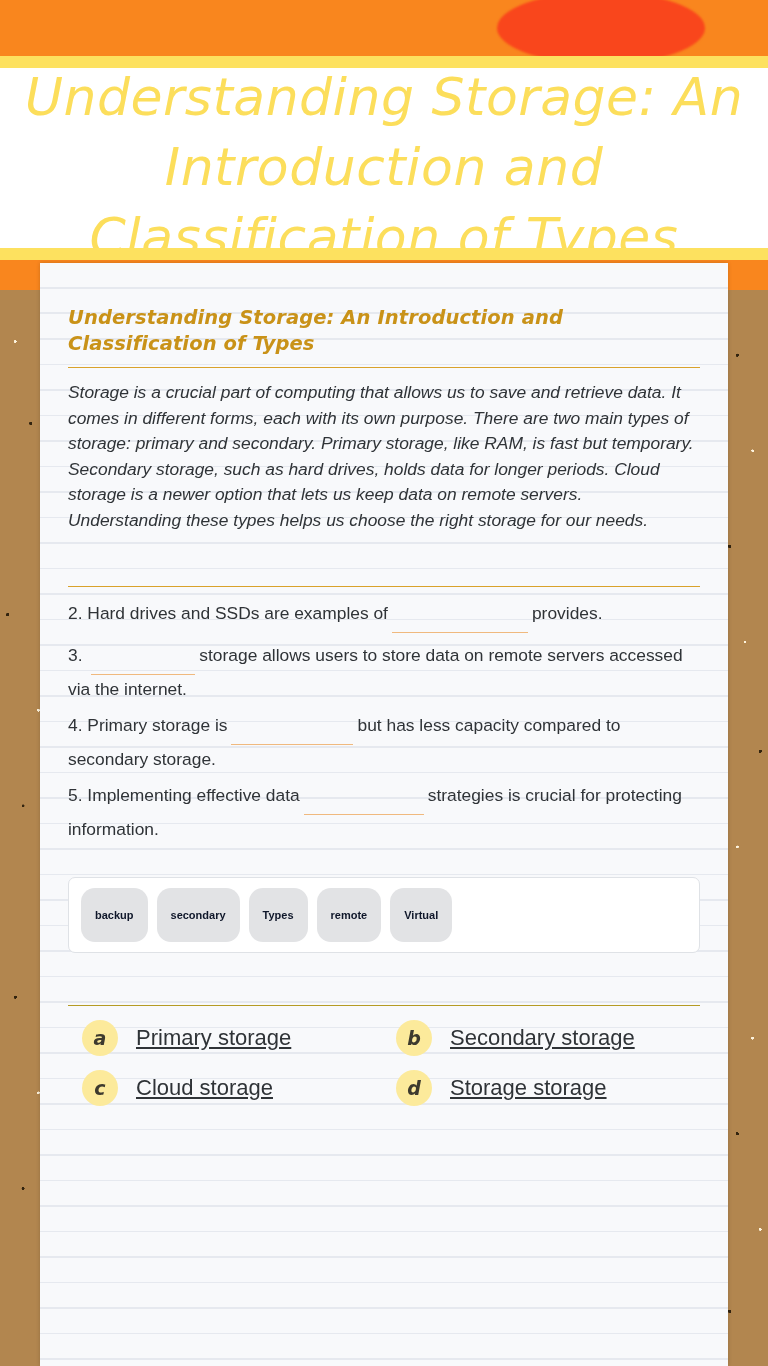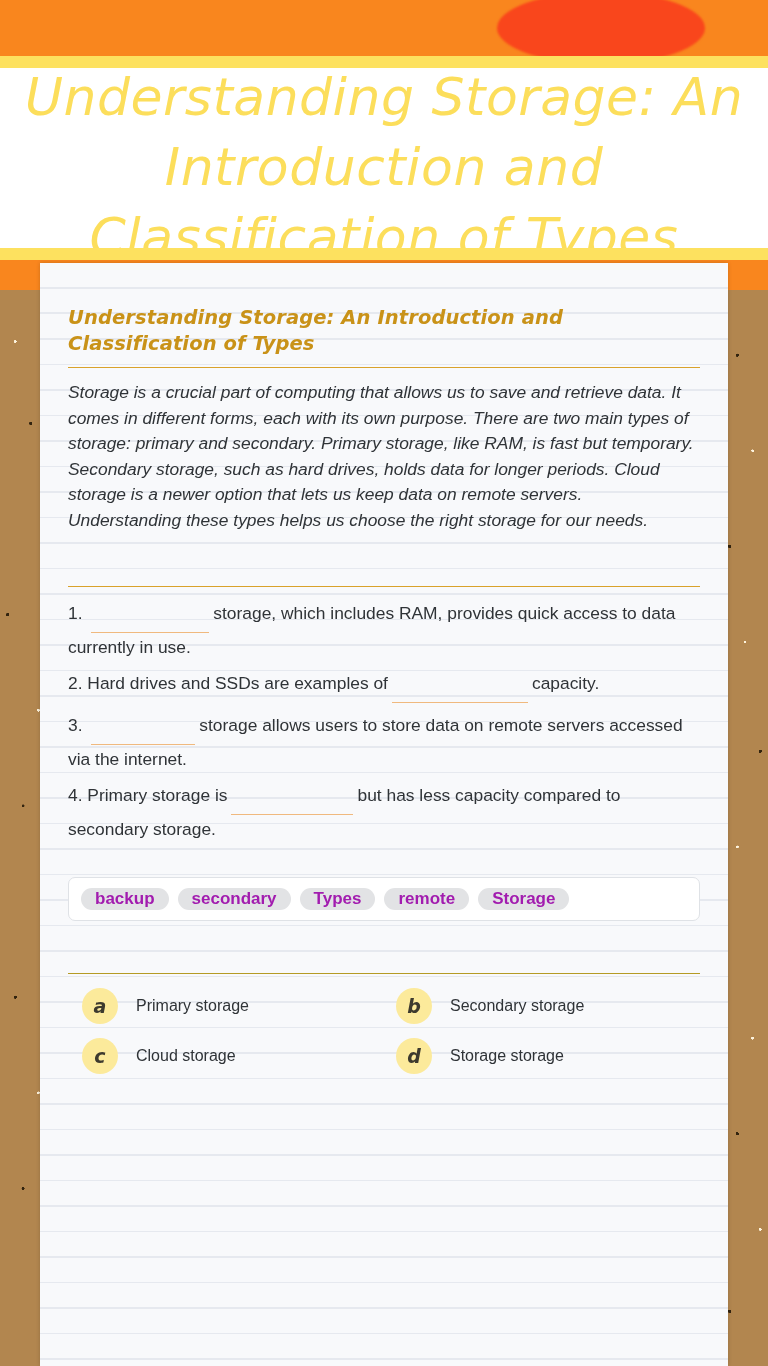--- a/index.html
+++ b/index.html
@@ -127,45 +127,45 @@
 
   
   .wordbank {
     border:1px solid #dfe2e6;
     border-radius:7px;
     background:#ffffff;
     padding:10px 12px;
     display:flex; flex-wrap:wrap; gap:9px;
   }
   .chip {
-    background:#e2e3e5; color:#a21caf;
+    background:#e2e3e5; color:#0f172a;
     border-radius:14px;
-    padding:2px 14px;
-    font-size:17px; line-height:18px;
+    padding:18px 14px;
+    font-size:11px; line-height:18px;
     font-weight:700;
   }
 
   
   .options {
     display:grid; grid-template-columns:1fr 1fr;
     row-gap:14px; column-gap:10px;
     padding-left:14px;
     margin-top:14px;
   }
   .option { display:flex; align-items:center; gap:18px; }
   .opt-badge {
     width:36px; height:36px; border-radius:50%;
     background:#fcea9b;
     display:flex; align-items:center; justify-content:center;
     font-family:"DejaVu Sans", sans-serif;
     font-style:italic; font-weight:700;
     font-size:19px; color:#3d3a2e;
     flex:0 0 36px;
   }
-  .opt-label { font-size:16px; color:#2f3337; }
+  .opt-label { font-size:22px; color:#2f3337;text-decoration:underline; }
 
   .spacer-lg { height:42px; }
   .spacer-md { height:26px; }
 </style>
 </head>
 <body>
 
 <div class="orange-strip"></div>
 
 <div class="topbar">
@@ -185,34 +185,34 @@
     <div class="divider"></div>
     <p class="body-text">Storage is a crucial part of computing that allows us to save and retrieve data. It comes in different forms, each with its own purpose. There are two main types of storage: primary and secondary. Primary storage, like RAM, is fast but temporary. Secondary storage, such as hard drives, holds data for longer periods. Cloud storage is a newer option that lets us keep data on remote servers. Understanding these types helps us choose the right storage for our needs.</p>
   </section>
 
   <div class="spacer-lg"></div>
 
   <section class="block">
     <div class="divider"></div>
 
     <div id="fib-list">
-        <div class="fib-item"><span>1. </span><span class="blank" style="width: 118px;">&nbsp;</span><span>storage, which includes RAM, provides quick access to data currently in use.</span></div>
-        <div class="fib-item"><span>2. </span><span>Hard drives and SSDs are examples of</span><span class="blank" style="width: 136px;">&nbsp;</span><span>capacity.</span></div>
+        <div class="fib-item"><span>2. </span><span>Hard drives and SSDs are examples of</span><span class="blank" style="width: 136px;">&nbsp;</span><span>provides.</span></div>
         <div class="fib-item"><span>3. </span><span class="blank" style="width: 104px;">&nbsp;</span><span>storage allows users to store data on remote servers accessed via the internet.</span></div>
         <div class="fib-item"><span>4. </span><span>Primary storage is</span><span class="blank" style="width: 122px;">&nbsp;</span><span>but has less capacity compared to secondary storage.</span></div>
+        <div class="fib-item"><span>5. </span><span>Implementing effective data</span><span class="blank" style="width: 120px;">&nbsp;</span><span>strategies is crucial for protecting information.</span></div>
       </div>
 
     <div class="spacer-md"></div>
 
     <div class="wordbank" id="wordbank">
         <span class="chip">backup</span>
         <span class="chip">secondary</span>
         <span class="chip">Types</span>
         <span class="chip">remote</span>
-        <span class="chip">Storage</span>
+        <span class="chip">Virtual</span>
       </div>
   </section>
 
   <div class="spacer-lg"></div>
 
   <section class="block">
     <div class="divider pale"></div>
     <div class="options" id="options">
         <div class="option">
           <span class="opt-badge">a</span>

